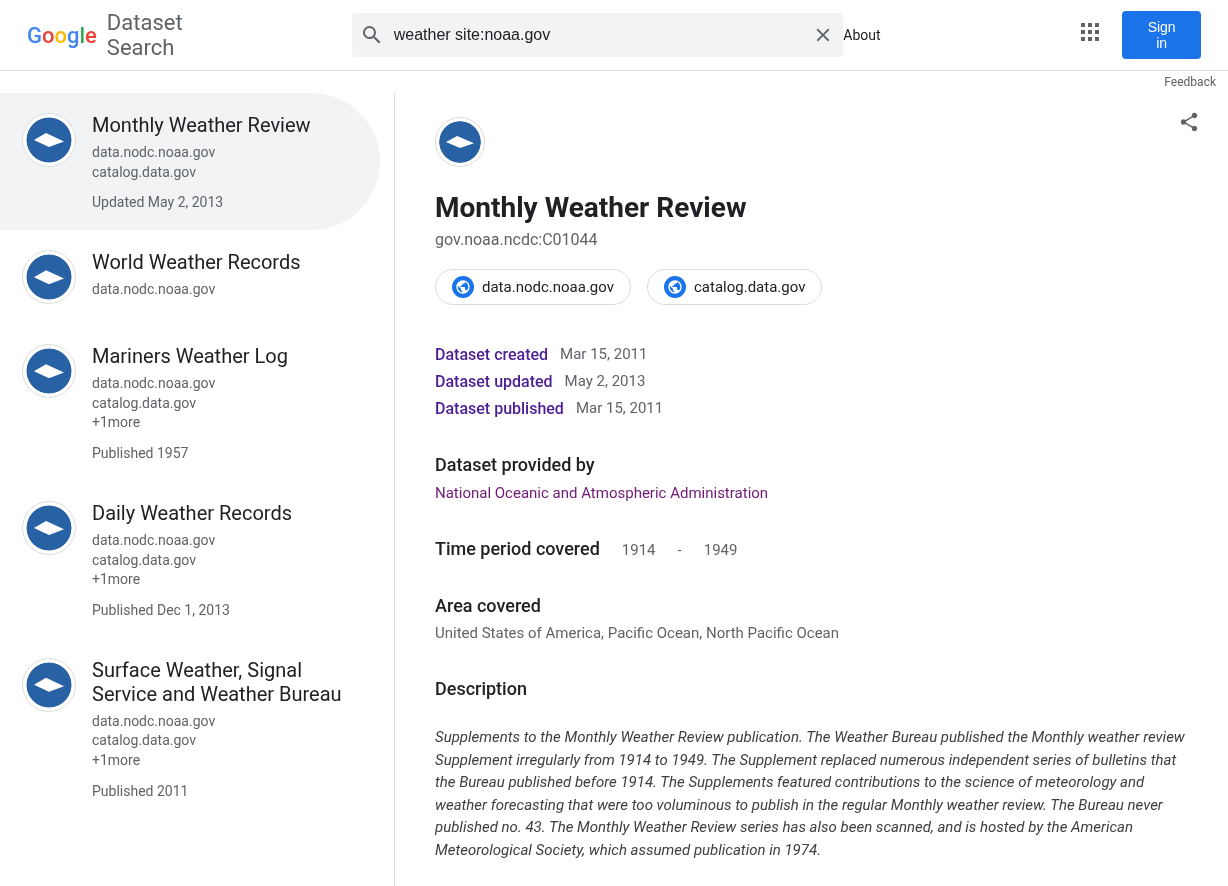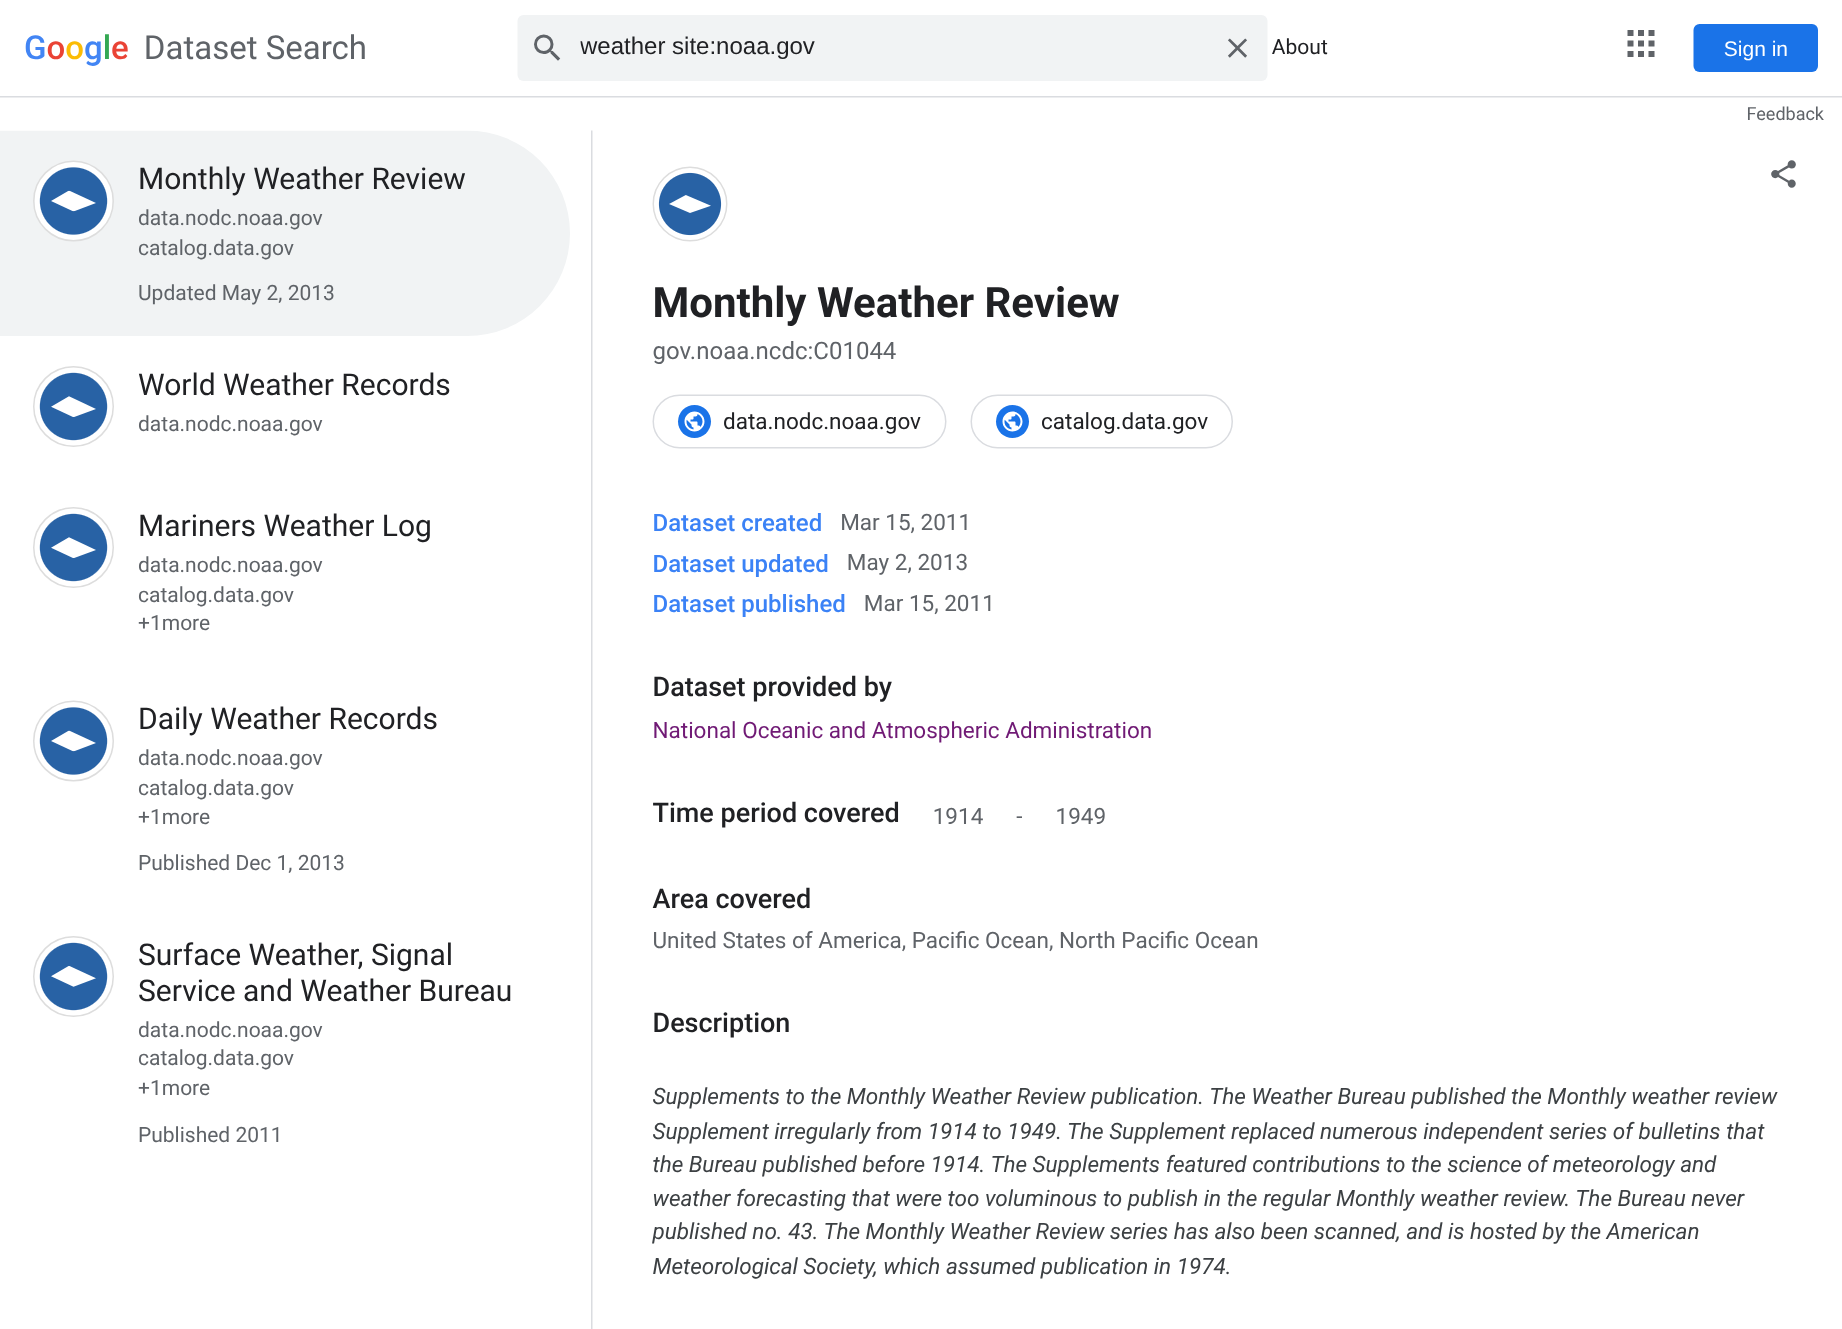--- a/index.html
+++ b/index.html
@@ -1,17 +1,17 @@
 <!DOCTYPE html>
 <html><head>
 <meta charset="utf-8">
 <style>
 * { box-sizing: border-box; margin: 0; padding: 0; }
 body { font-family: Roboto, Arial, sans-serif; color: #202124; background: #fff; }
-.header { display: flex; align-items: center; padding: 10px 16px; border-bottom: 1px solid #dadce0; }
+.header { display: flex; align-items: center; padding: 10px 27px; border-bottom: 1px solid #dadce0; }
 .logo { display: flex; align-items: center; gap: 6px; cursor: pointer; }
 .logo-google { font-size: 22px; font-weight: 500; }
 .g1 { color: #4285f4; } .g2 { color: #ea4335; } .g3 { color: #fbbc05; } .g4 { color: #4285f4; } .g5 { color: #34a853; } .g6 { color: #ea4335; }
 .logo-ds { font-size: 22px; color: #5f6368; margin-left: 4px; }
 .search-box { display: flex; align-items: center; background: #f1f3f4; border-radius: 4px; margin-left: 100px; width: 500px; height: 44px; padding: 0 8px; }
 .search-icon { width: 24px; height: 24px; fill: #5f6368; margin-right: 10px; }
 .search-input { border: none; background: transparent; font-size: 16px; flex: 1; outline: none; color: #202124; }
 .clear-btn { width: 24px; height: 24px; cursor: pointer; display: flex; align-items: center; justify-content: center; }
 .clear-btn svg { fill: #5f6368; }
 .header-right { margin-left: auto; display: flex; align-items: center; gap: 20px; }
@@ -38,21 +38,21 @@
 .share-btn { position: absolute; top: 18px; right: 28px; cursor: pointer; }
 .detail-logo { width:50px; height:50px; border-radius:50%; border:1px solid #ddd; display:flex; align-items:center; justify-content:center; background: radial-gradient(circle at center, #2862a5 60%, #fff 62%); position: relative; margin-bottom: 24px; }
 .detail-logo::after { content:""; position:absolute; width:28px; height:12px; background:#fff; clip-path: polygon(0% 50%, 40% 0%, 100% 60%, 50% 100%); }
 .detail-title { font-size: 28px; color: #202124; margin-bottom: 6px; }
 .detail-id { font-size: 16px; color: #5f6368; margin-bottom: 20px; }
 .pill-row { display: flex; gap: 16px; margin-bottom: 40px; }
 .pill { display: flex; align-items: center; gap: 8px; border: 1px solid #dadce0; border-radius: 20px; padding: 6px 16px; font-size: 15px; color: #202124; cursor: pointer; }
 .globe { width:22px; height:22px; border-radius:50%; background:#1a73e8; display:flex; align-items:center; justify-content:center; }
 .globe svg { fill:#fff; width:16px; height:16px; }
 .meta-row { display: flex; gap: 12px; margin-bottom: 8px; }
-.meta-label { font-size: 16px; font-weight: 500; color: #3b82f6; }
+.meta-label { font-size: 16px; font-weight: 500; color: #4c1d95; }
 .meta-value { font-size: 15px; color: #5f6368; }
 .section { margin-top: 36px; }
 .section-title { font-size: 18px; font-weight: 500; color: #202124; margin-bottom: 8px; }
 .provider-link { color: #701a75; font-size: 15px; text-decoration: none; }
 .time-period { display: flex; align-items: flex-end; gap: 22px; }
 .time-period .label { font-size: 18px; font-weight: 500; }
 .time-period .val { font-size: 15px; color: #5f6368; }
 .area-list { font-size: 15px; color: #5f6368; }
 .desc-text { font-size: 15px; color: #3c4043; line-height: 1.5; margin-top: 27px; font-style: italic; }
 </style>
@@ -119,20 +119,21 @@
       </div>
       <div class="result">
     <div class="result-icon">
           <div class="noaa-logo"></div>
         </div>
     <div class="result-body">
       <div class="result-title">Mariners Weather Log</div>
       <div class="result-source">data.nodc.noaa.gov</div>
           <div class="result-source">catalog.data.gov</div>
           <div class="result-source">+1more</div>
+      <div class="result-date">Published 1957</div>
     </div>
       </div>
       <div class="result">
     <div class="result-icon">
           <div class="noaa-logo"></div>
         </div>
     <div class="result-body">
       <div class="result-title">Daily Weather Records</div>
       <div class="result-source">data.nodc.noaa.gov</div>
           <div class="result-source">catalog.data.gov</div>

